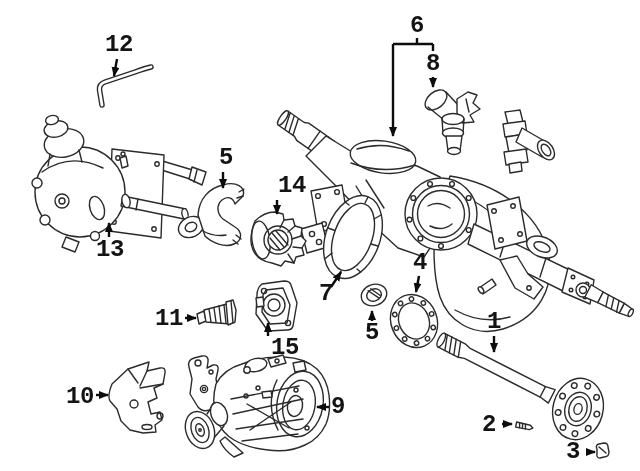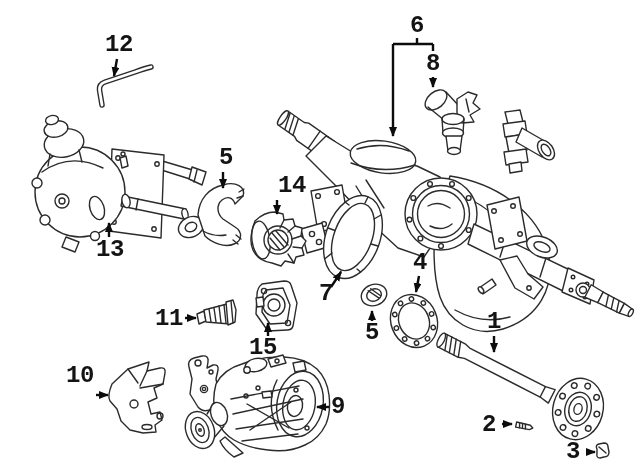--- a/index.html
+++ b/index.html
@@ -314,22 +314,22 @@
   </g>
 </svg>
 
   <div class="callout" style="left:119px;top:45px">12</div>
   <div class="callout" style="left:110px;top:250px">13</div>
   <div class="callout" style="left:226px;top:158px">5</div>
   <div class="callout" style="left:292px;top:186px">14</div>
   <div class="callout" style="left:417px;top:26px">6</div>
   <div class="callout" style="left:433px;top:64px">8</div>
   <div class="callout" style="left:169px;top:319px">11</div>
-  <div class="callout" style="left:263px;top:348px">15</div>
-  <div class="callout" style="left:80px;top:376px">10</div>
+  <div class="callout" style="left:285px;top:348px">15</div>
+  <div class="callout" style="left:80px;top:397px">10</div>
   <div class="callout" style="left:338px;top:407px">9</div>
   <div class="callout" style="left:326px;top:294px">7</div>
   <div class="callout" style="left:372px;top:333px">5</div>
   <div class="callout" style="left:420px;top:263px">4</div>
   <div class="callout" style="left:494px;top:322px">1</div>
   <div class="callout" style="left:489px;top:425px">2</div>
   <div class="callout" style="left:573px;top:452px">3</div>
 </div>
 
 </body></html>

